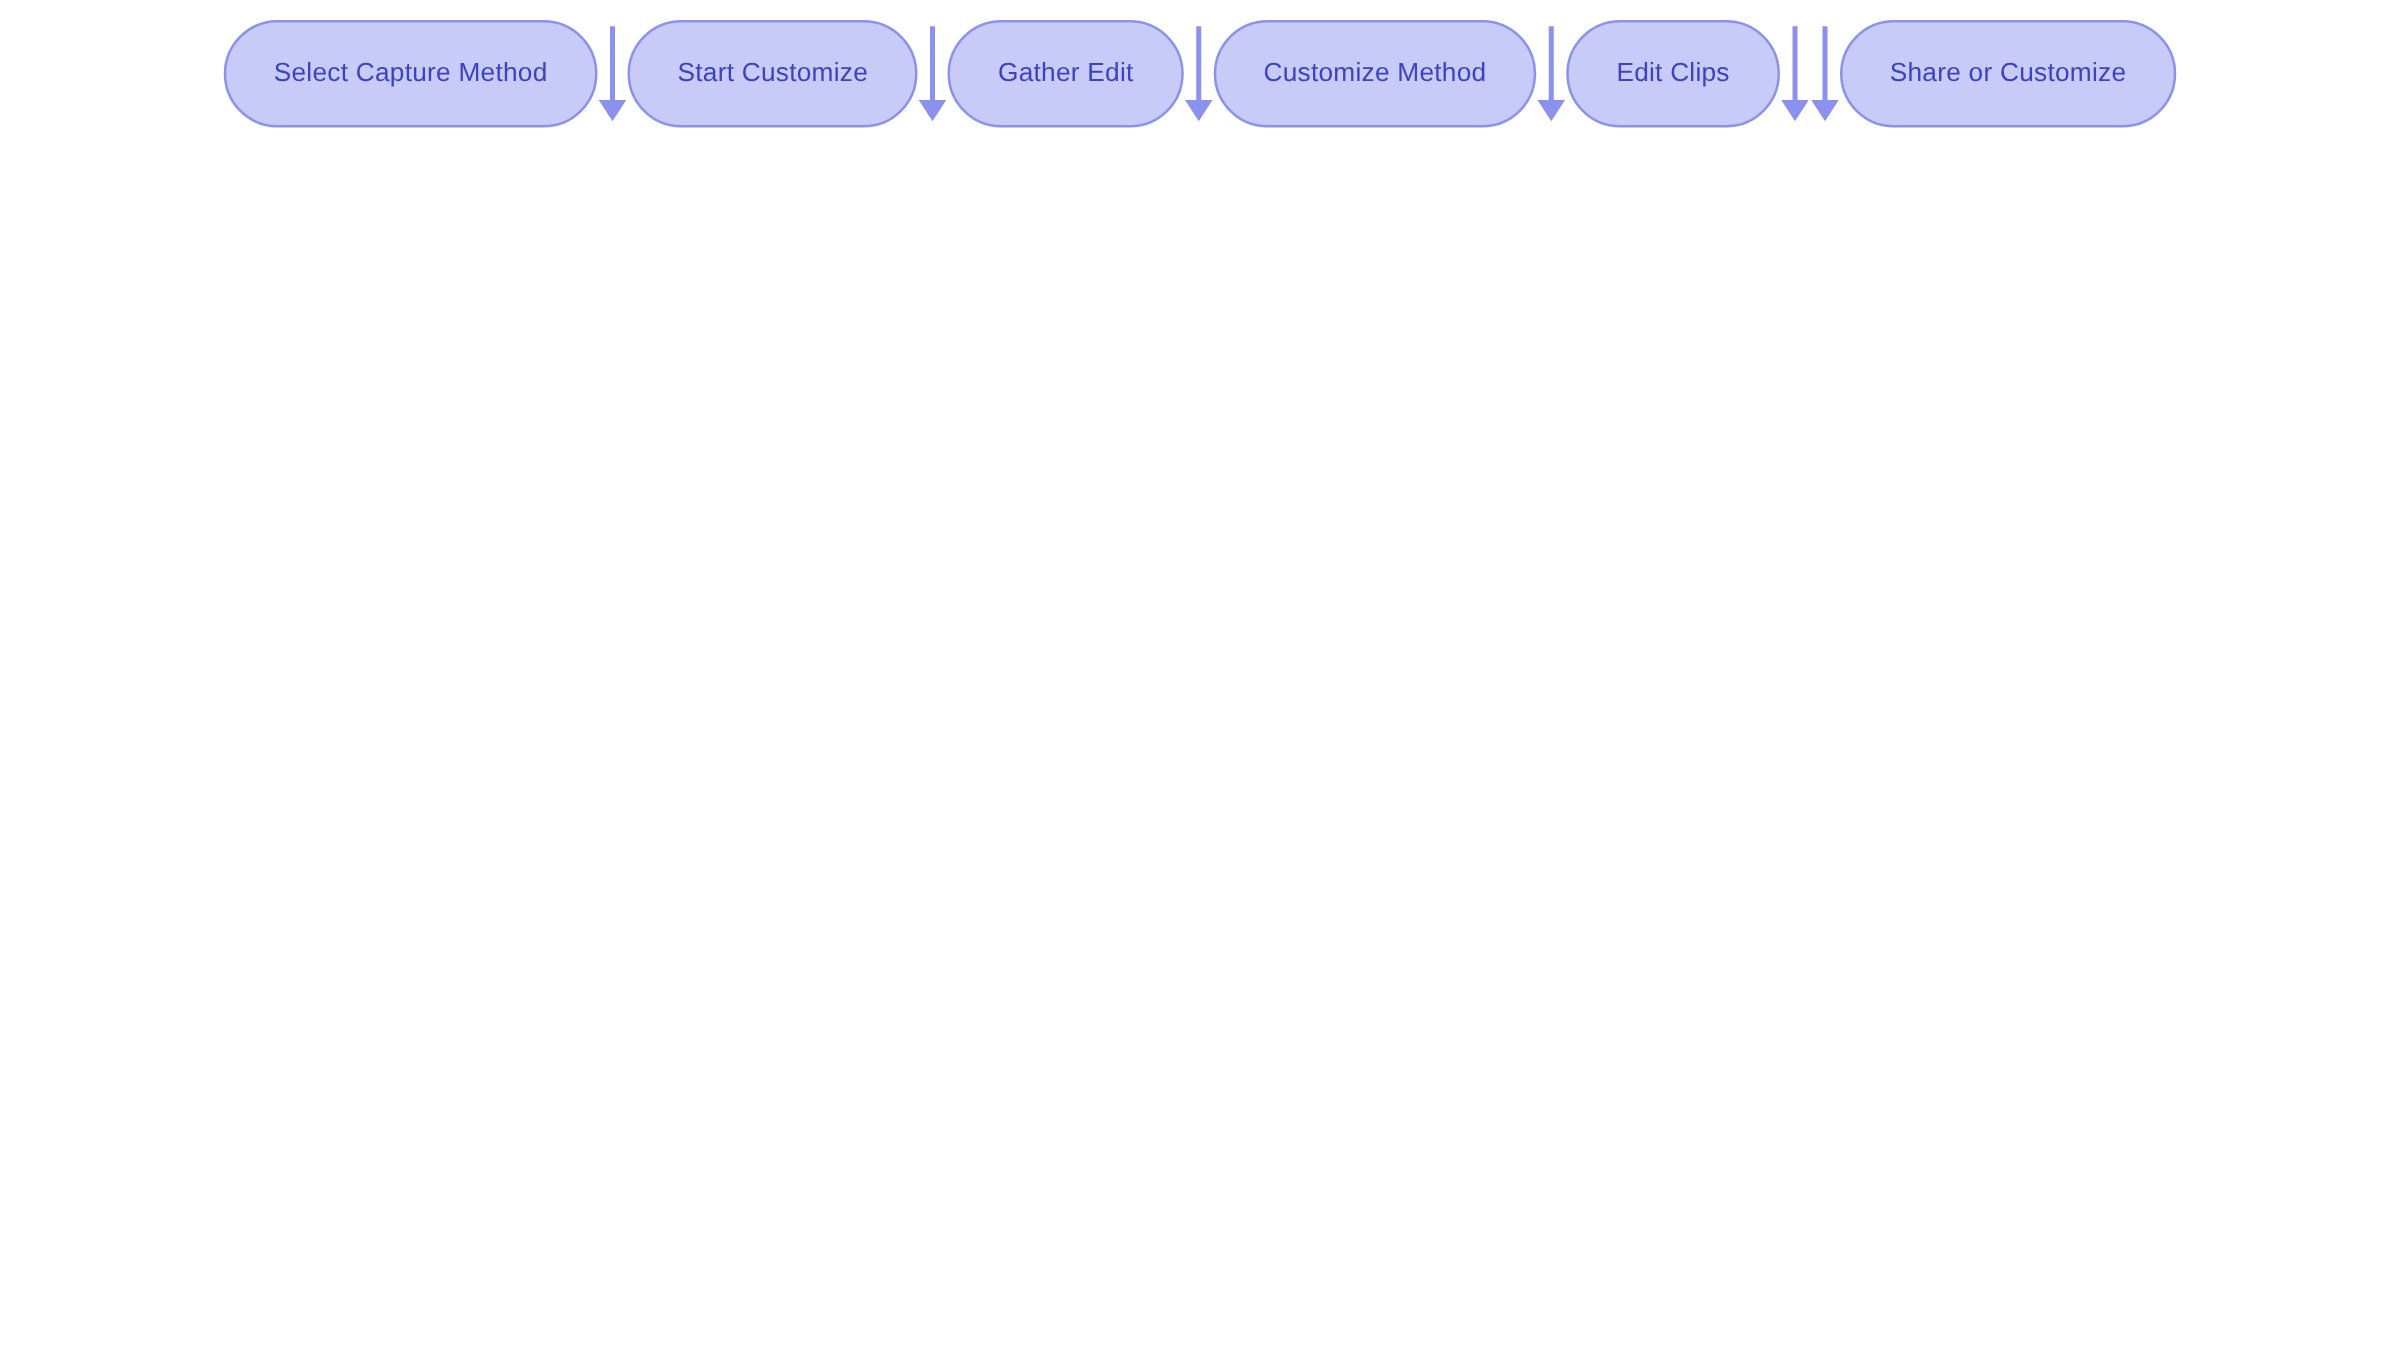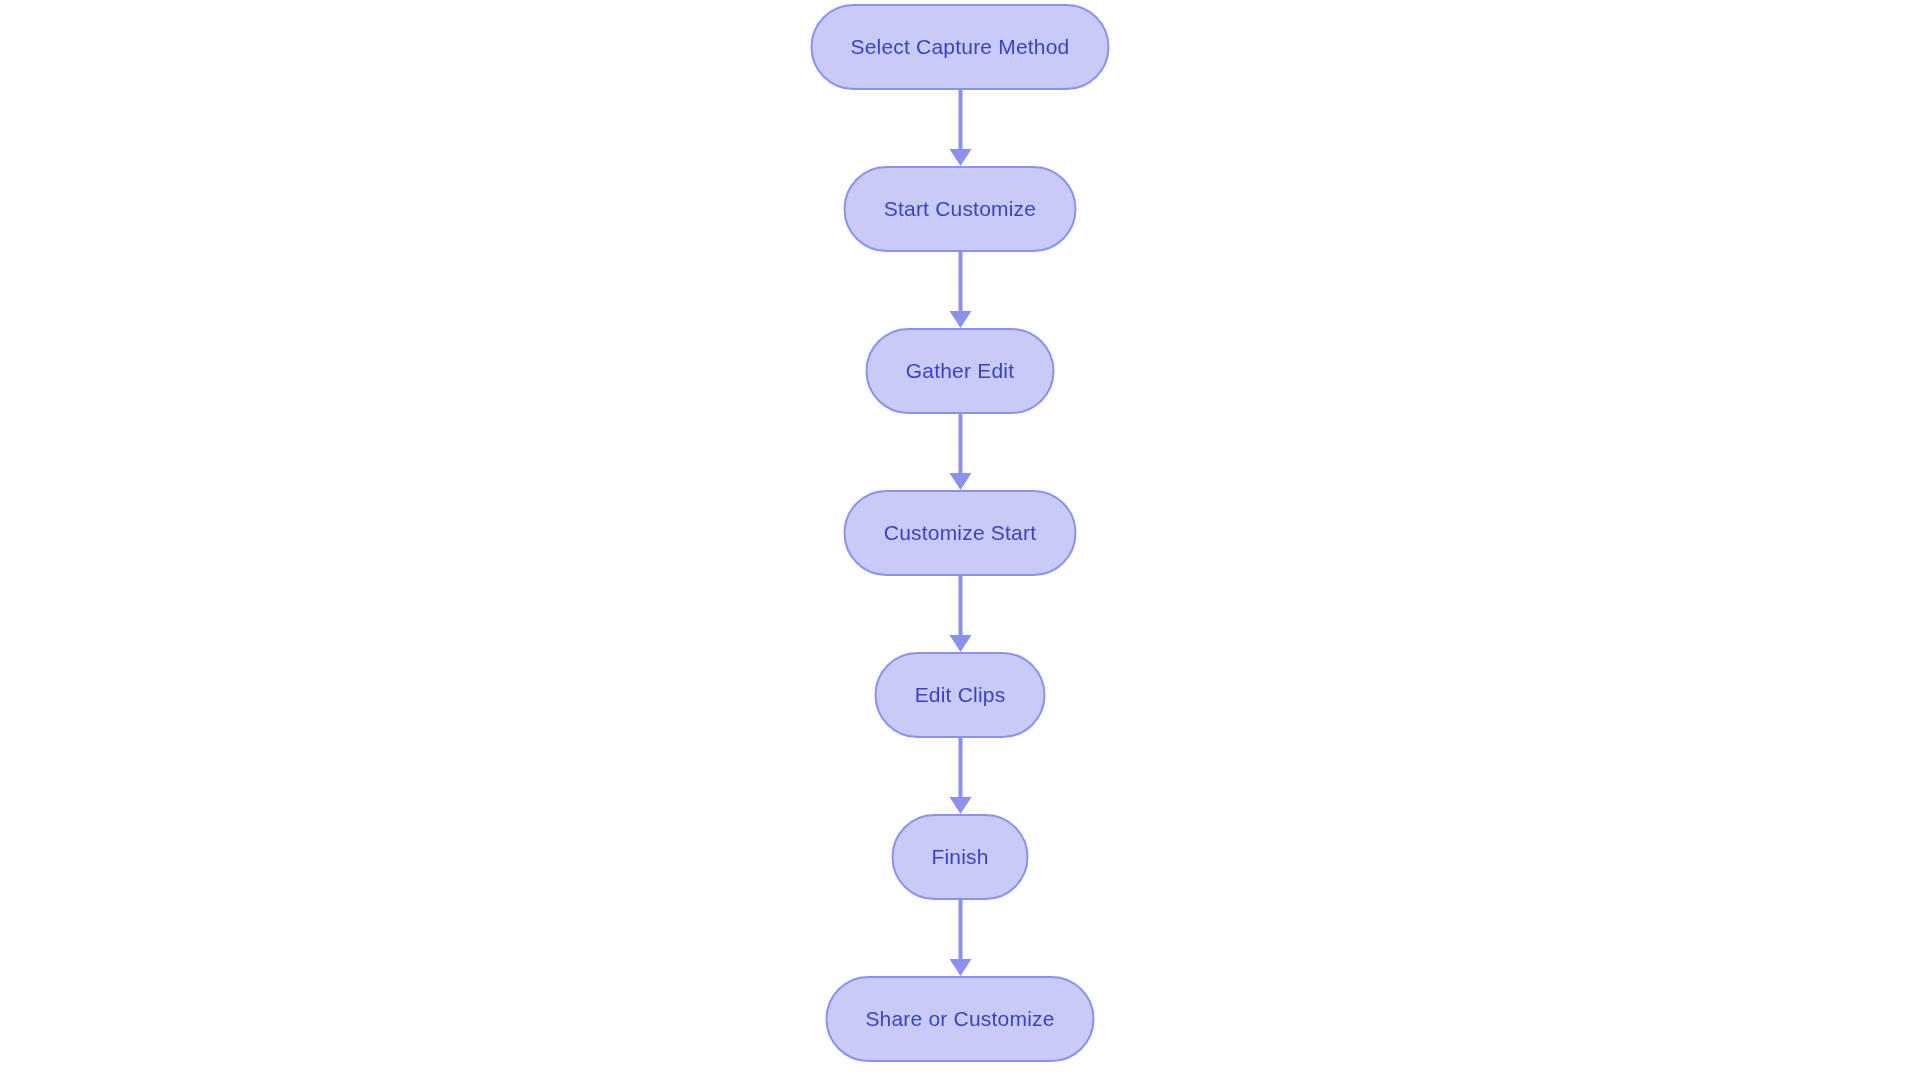--- a/index.html
+++ b/index.html
@@ -18,25 +18,25 @@
     font-family: "Liberation Sans", "DejaVu Sans", sans-serif;
   }
   .canvas {
     position: relative;
     width: 1920px;
     height: 1083px;
     background: var(--canvas-bg);
   }
   .flow-column {
     position: absolute;
-    top: 4px;
+    top: 16px;
     left: 50%;
     transform: translateX(-50%);
     display: flex;
-    flex-direction: column;
+    flex-direction: row;
     align-items: center;
   }
   .flow-node {
     height: 86px;
     padding: 0 38px;
     min-width: 120px;
     border-radius: 43px;
     background: var(--node-fill);
     border: 2px solid var(--node-border);
     display: flex;
@@ -100,40 +100,37 @@
     <div class="flow-node">
       <span class="node-label">Gather Edit</span>
     </div>
 
     <div class="flow-connector">
       <div class="connector-line"></div>
       <div class="connector-arrowhead"></div>
     </div>
 
     <div class="flow-node">
-      <span class="node-label">Customize Start</span>
+      <span class="node-label">Customize Method</span>
     </div>
 
     <div class="flow-connector">
       <div class="connector-line"></div>
       <div class="connector-arrowhead"></div>
     </div>
 
     <div class="flow-node">
       <span class="node-label">Edit Clips</span>
     </div>
 
     <div class="flow-connector">
       <div class="connector-line"></div>
       <div class="connector-arrowhead"></div>
     </div>
 
-    <div class="flow-node">
-      <span class="node-label">Finish</span>
-    </div>
 
     <div class="flow-connector">
       <div class="connector-line"></div>
       <div class="connector-arrowhead"></div>
     </div>
 
     <div class="flow-node">
       <span class="node-label">Share or Customize</span>
     </div>
 

